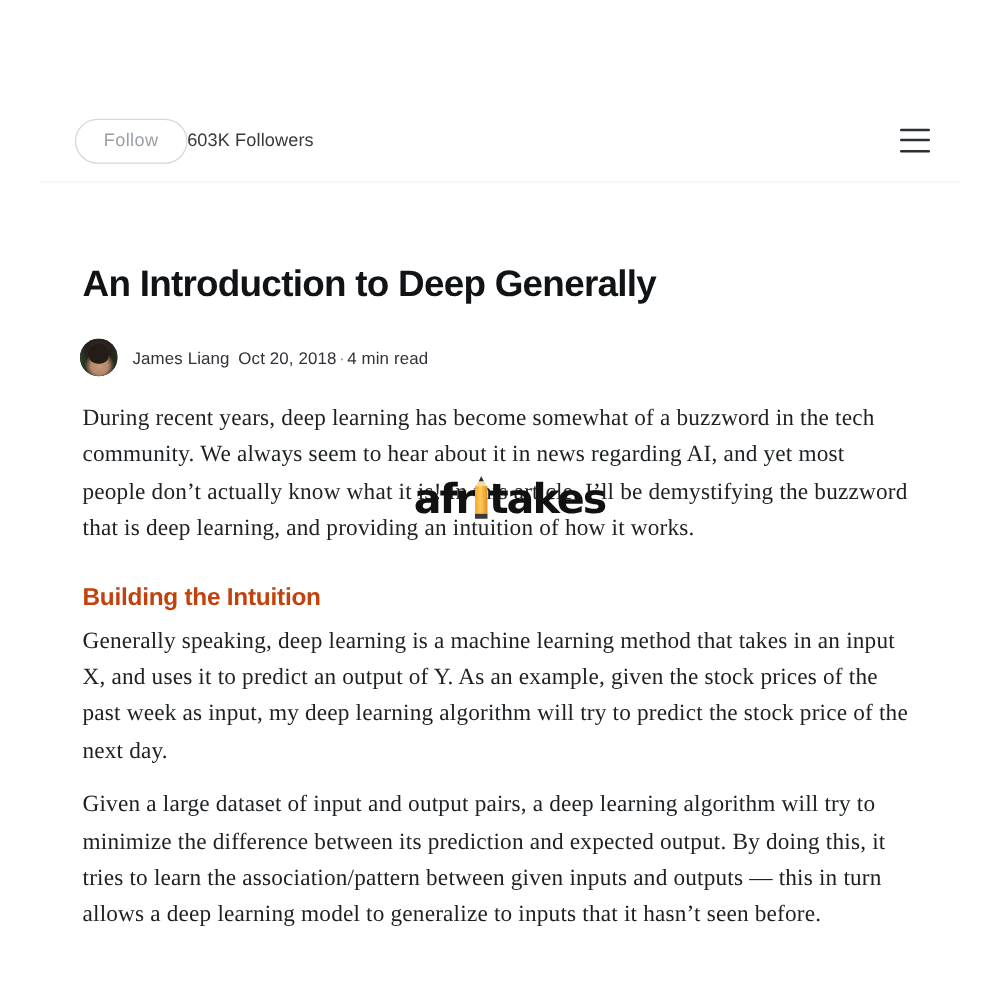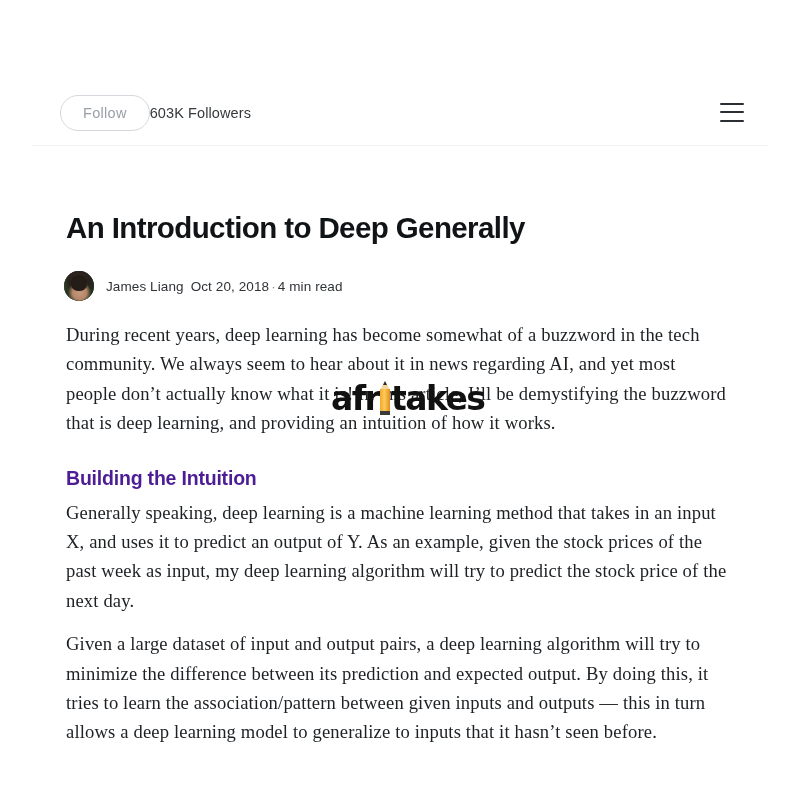--- a/index.html
+++ b/index.html
@@ -179,21 +179,21 @@
     text-align: left;
   }
   .para + .para { margin-top: 14px; }
 
   .section-head {
     margin: 29px 0 8px 0;
     font-family: "Liberation Sans", sans-serif;
     font-size: 19.5px;
     font-weight: bold;
     letter-spacing: -0.2px;
-    color: #4c1d95;
+    color: #c2410c;
   }
   .section-head + .para { margin-top: 0; }
 
   .para-tight { margin-top: 6px; }
 
   
   .watermark {
     position: absolute;
     left: 331px;
     top: 381px;

